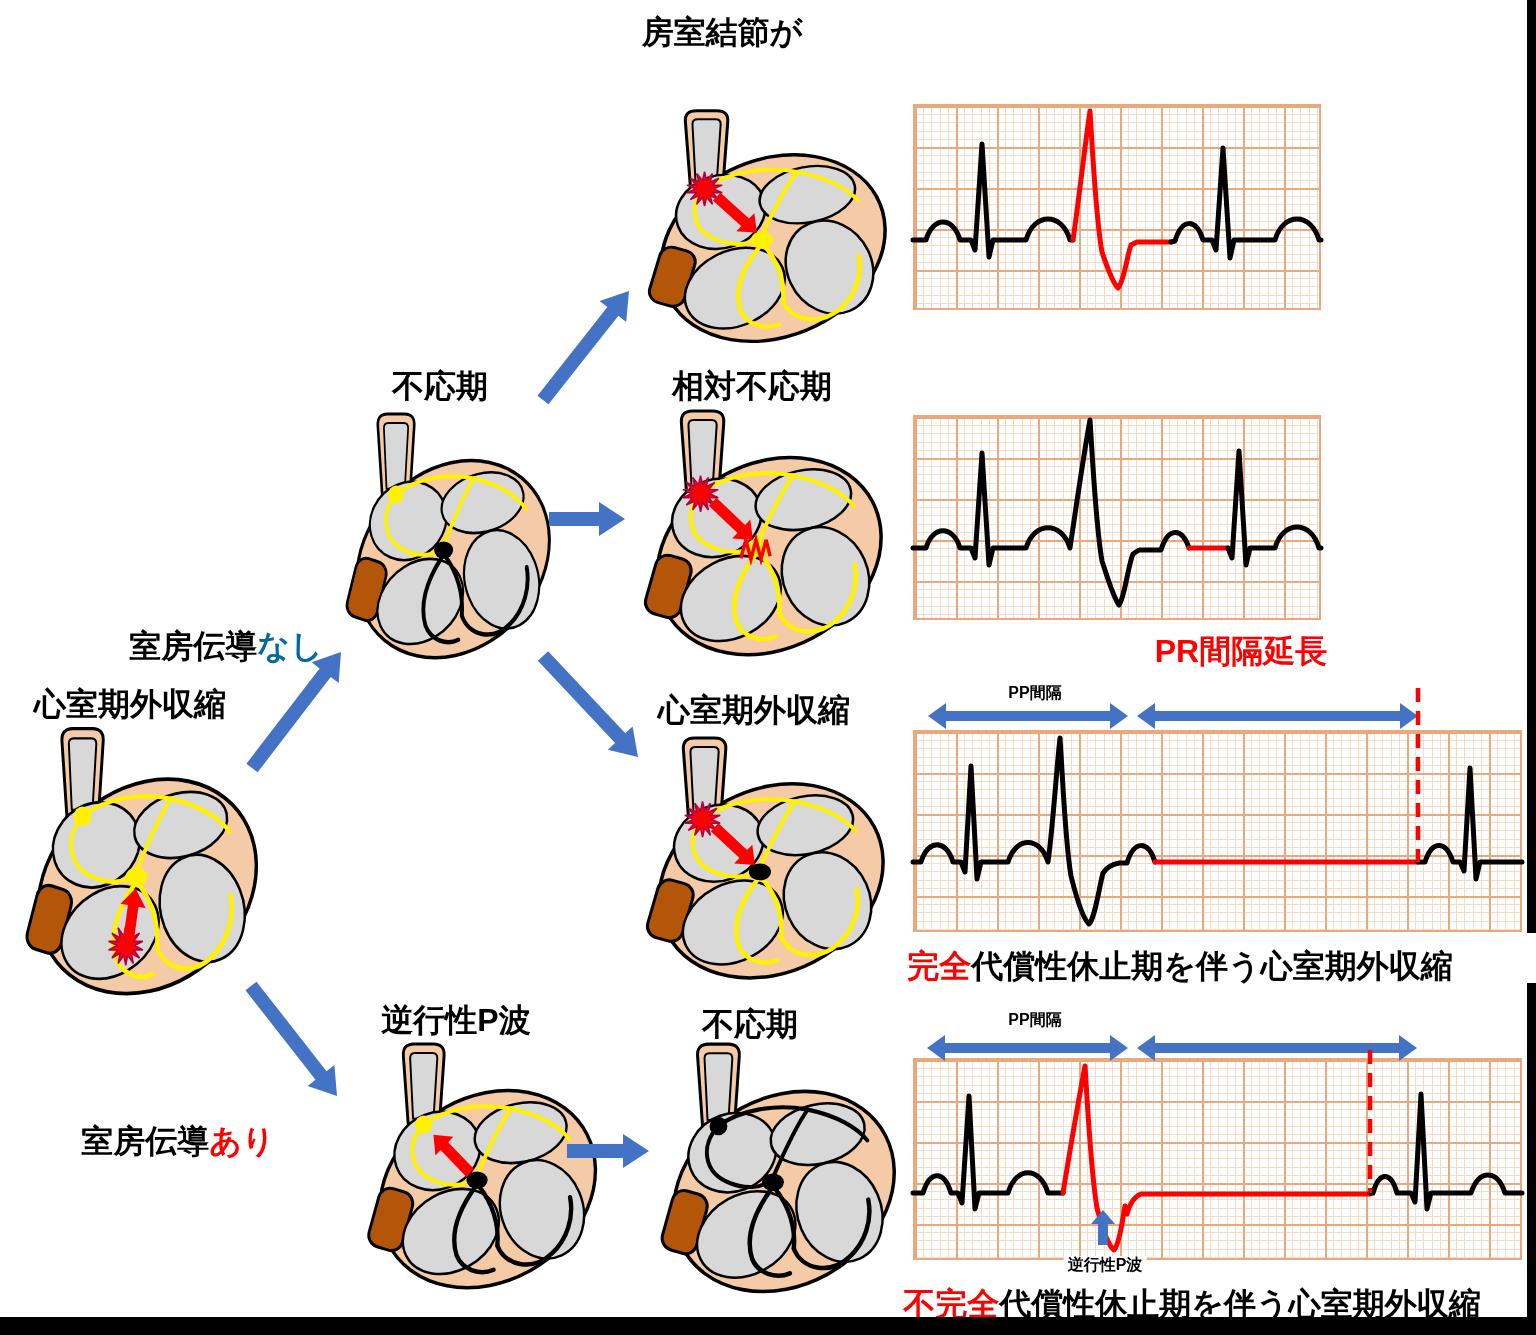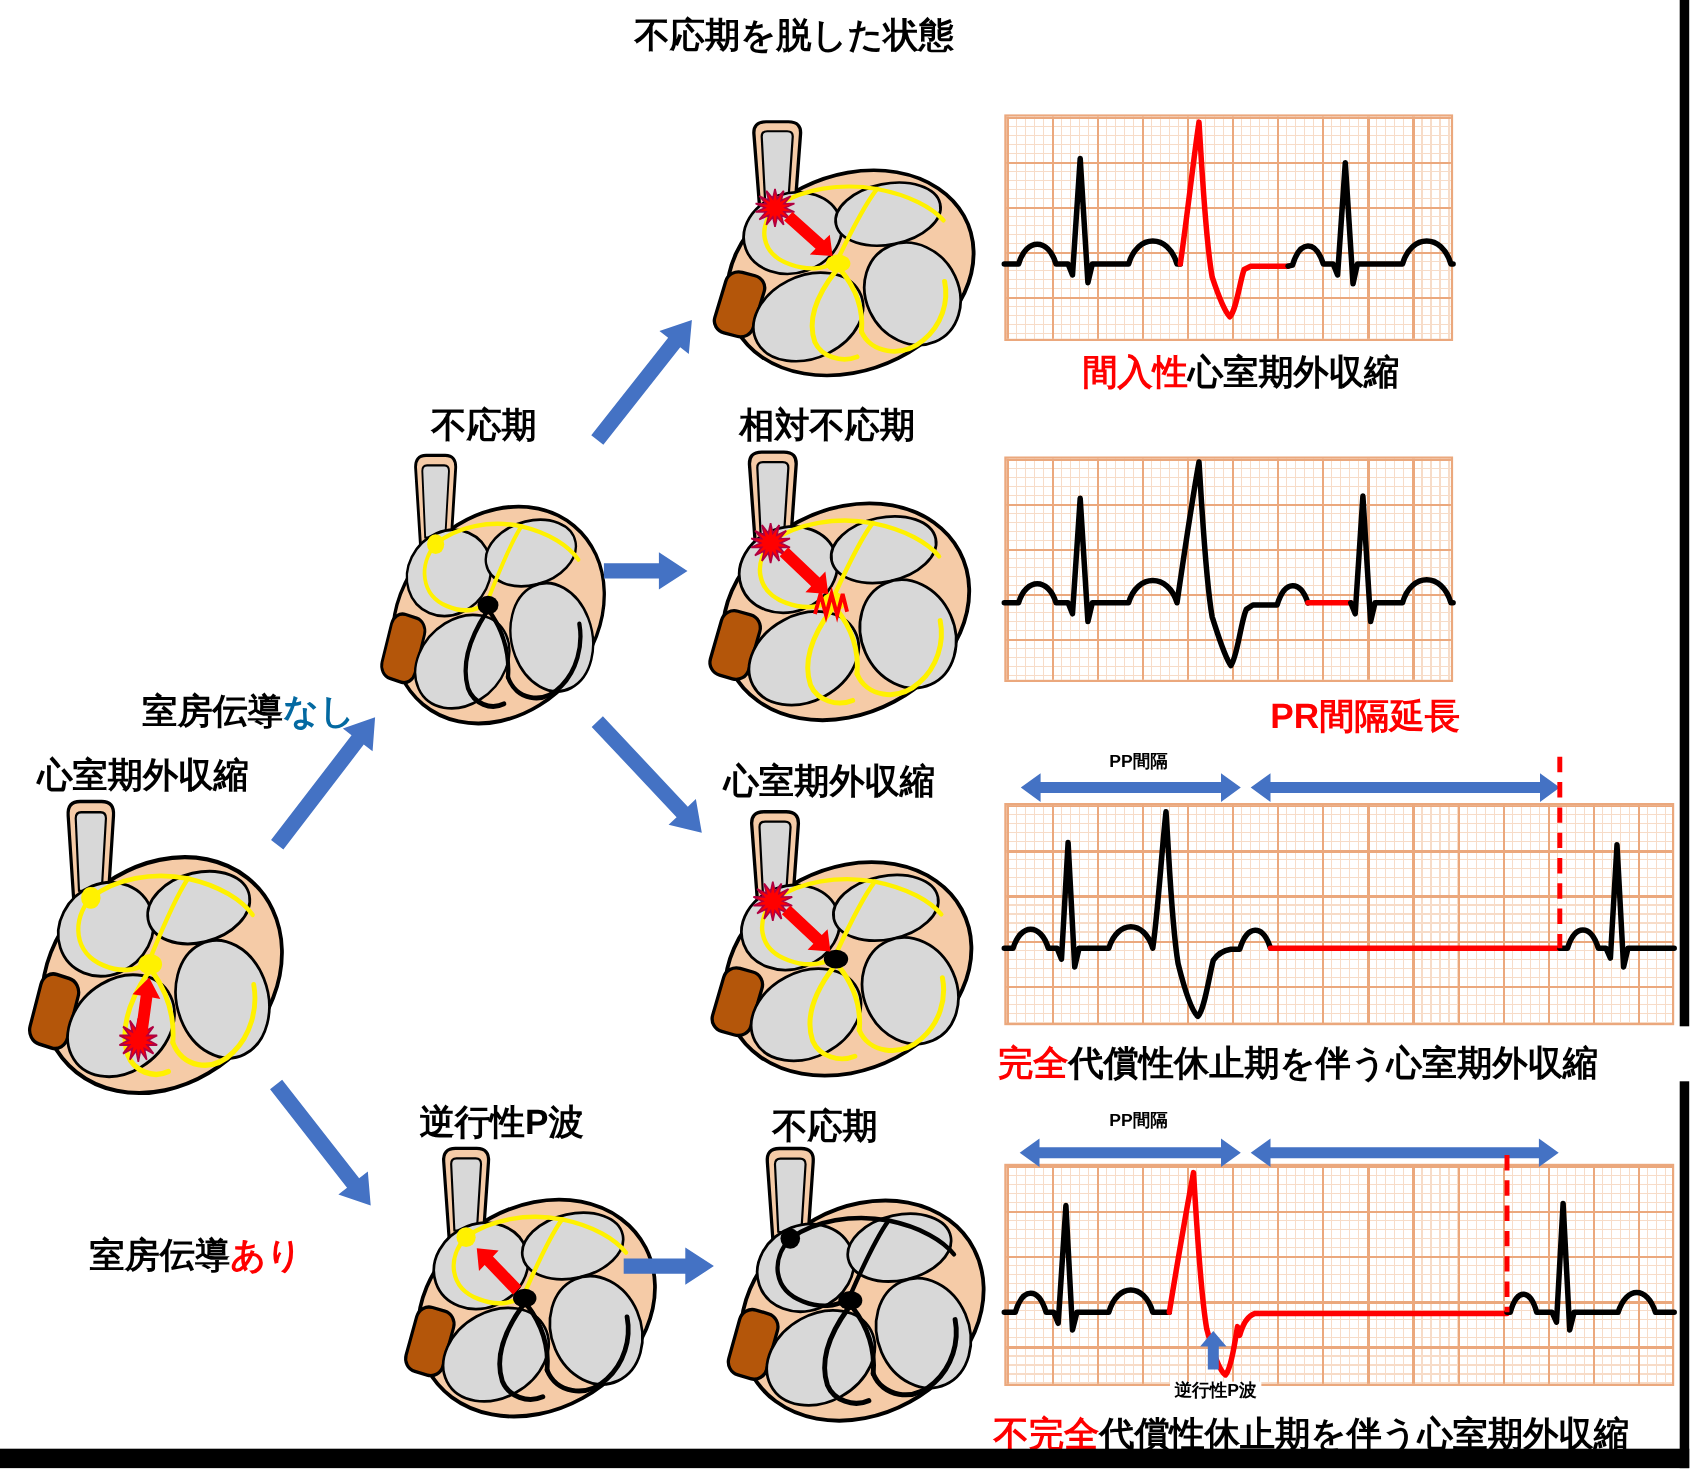--- a/index.html
+++ b/index.html
@@ -203,42 +203,39 @@
         <polygon fill="#4472C4" points="928.0,716.0 946.0,729.0 946.0,721.0 1110.0,721.0 1110.0,729.0 1128.0,716.0 1110.0,703.0 1110.0,711.0 946.0,711.0 946.0,703.0"></polygon>
         <polygon fill="#4472C4" points="1137.0,716.0 1155.0,729.0 1155.0,721.0 1400.0,721.0 1400.0,729.0 1418.0,716.0 1400.0,703.0 1400.0,711.0 1155.0,711.0 1155.0,703.0"></polygon>
         <polygon fill="#4472C4" points="927.0,1048.0 945.0,1061.0 945.0,1053.0 1110.0,1053.0 1110.0,1061.0 1128.0,1048.0 1110.0,1035.0 1110.0,1043.0 945.0,1043.0 945.0,1035.0"></polygon>
         <polygon fill="#4472C4" points="1137.0,1048.0 1155.0,1061.0 1155.0,1053.0 1399.0,1053.0 1399.0,1061.0 1417.0,1048.0 1399.0,1035.0 1399.0,1043.0 1155.0,1043.0 1155.0,1035.0"></polygon>
         <line x1="1418" y1="688" x2="1418" y2="862" stroke="#FF0000" stroke-width="4.5" stroke-dasharray="14 9"></line>
         <line x1="1370" y1="1050" x2="1370" y2="1193" stroke="#FF0000" stroke-width="4.5" stroke-dasharray="14 9"></line>
         <polygon fill="#4472C4" points="1108.0,1245.0 1108.0,1224.0 1115.0,1224.0 1103.0,1210.0 1091.0,1224.0 1098.0,1224.0 1098.0,1245.0"></polygon>
       </svg></div>
 
   <div class="lbl" style="left:722px;top:14px;">
-    <div>不応期を脱した状態</div>
+    <div>房室結節が</div>
   </div>
   <div class="lbl" style="left:440px;top:368px;">不応期</div>
   <div class="lbl" style="left:752px;top:368px;">相対不応期</div>
   <div class="lbl" style="left:130px;top:686px;">心室期外収縮</div>
   <div class="lbl" style="left:226px;top:628px;">
     <span>室房伝導</span><span class="blue">なし</span>
   </div>
   <div class="lbl" style="left:754px;top:692px;">心室期外収縮</div>
   <div class="lbl" style="left:178px;top:1098px;margin-top:25px;">
     <span>室房伝導</span><span class="red">あり</span>
   </div>
   <div class="lbl" style="left:456px;top:1002px;">逆行性P波</div>
   <div class="lbl" style="left:750px;top:1006px;">不応期</div>
 
   <div class="lbl small" style="left:1035px;top:684px;">PP間隔</div>
   <div class="lbl small" style="left:1035px;top:1011px;">PP間隔</div>
   <div class="lbl small whitebg" style="left:1105px;top:1256px;">逆行性P波</div>
 
-  <div class="lbl" style="left:1128px;top:320px;">
-    <span class="red">間入性</span><span>心室期外収縮</span>
-  </div>
   <div class="lbl" style="left:1241px;top:633px;">
     <span class="red">PR間隔延長</span>
   </div>
   <div class="lbl" style="left:1180px;top:948px;">
     <span class="red">完全</span><span>代償性休止期を伴う心室期外収縮</span>
   </div>
   <div class="lbl" style="left:1192px;top:1286px;">
     <span class="red">不完全</span><span>代償性休止期を伴う心室期外収縮</span>
   </div>
 

